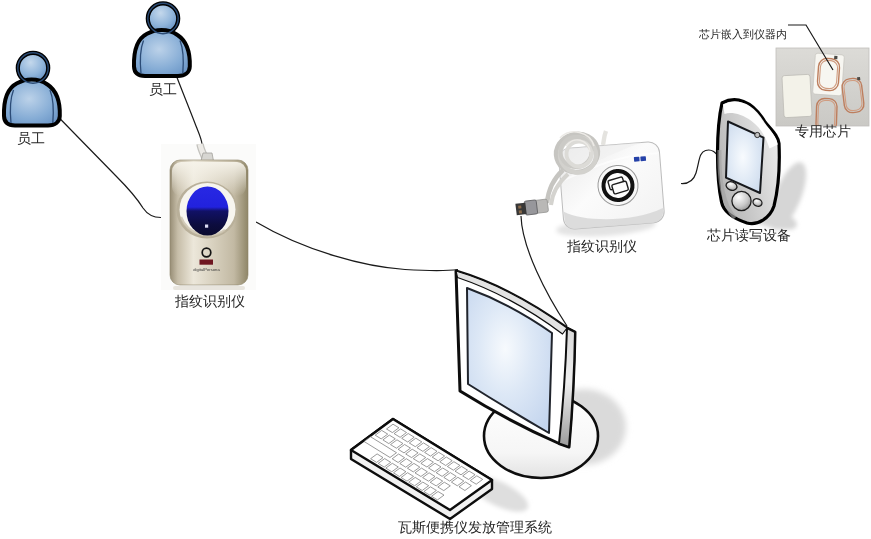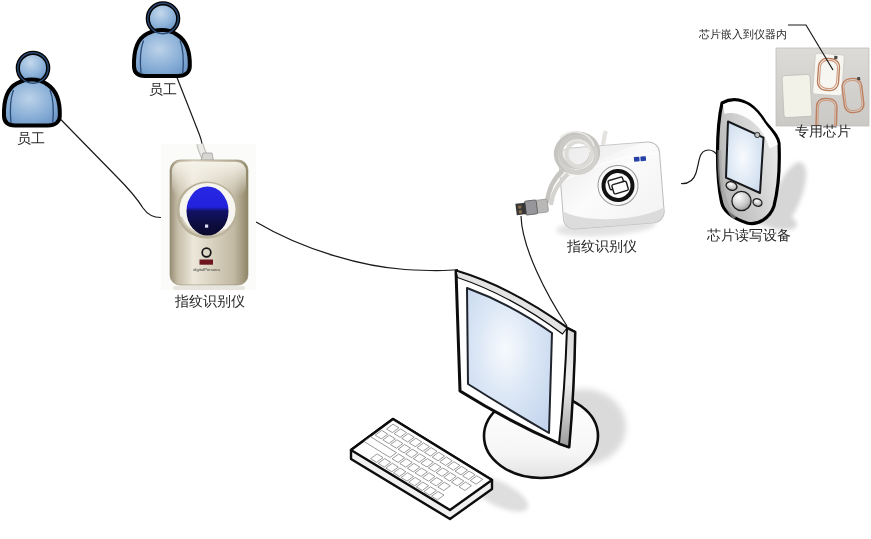--- a/index.html
+++ b/index.html
@@ -277,17 +277,18 @@
         <rect x="-8.4" y="-14.5" width="16.8" height="29" rx="6.6" fill="none" stroke="#d09c80" stroke-width="1.1"></rect>
       </g>
     </g>
     <polyline points="788,25 806,25 833,70" fill="none" stroke="#1a1a1a" stroke-width="1.2"></polyline>
   </g>
 </svg>
 
   <div class="lbl" style="left:31px; top:139px;">员工</div>
   <div class="lbl" style="left:163px; top:90px;">员工</div>
   <div class="lbl" style="left:210px; top:302px;">指纹识别仪</div>
+  <div class="lbl" style="left:475px; top:528px;">瓦斯便携仪发放管理系统</div>
   <div class="lbl" style="left:602px; top:247px;">指纹识别仪</div>
   <div class="lbl" style="left:749px; top:236px;">芯片读写设备</div>
   <div class="lbl" style="left:823px; top:132px;">专用芯片</div>
   <div class="lbl small" style="left:743px; top:34px;">芯片嵌入到仪器内</div>
 </div>
 
 </body></html>

